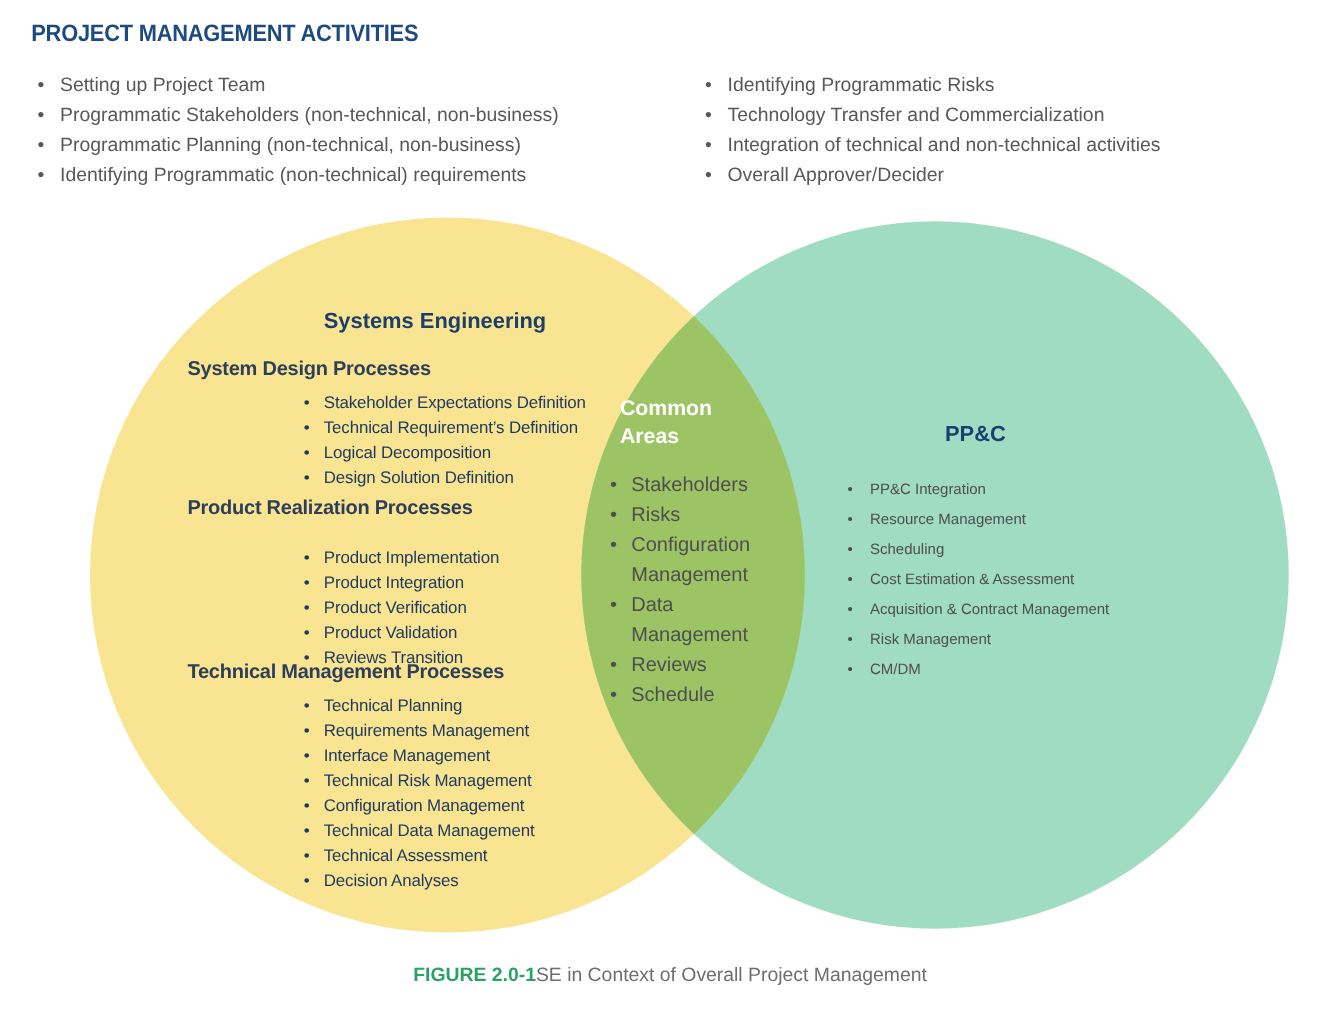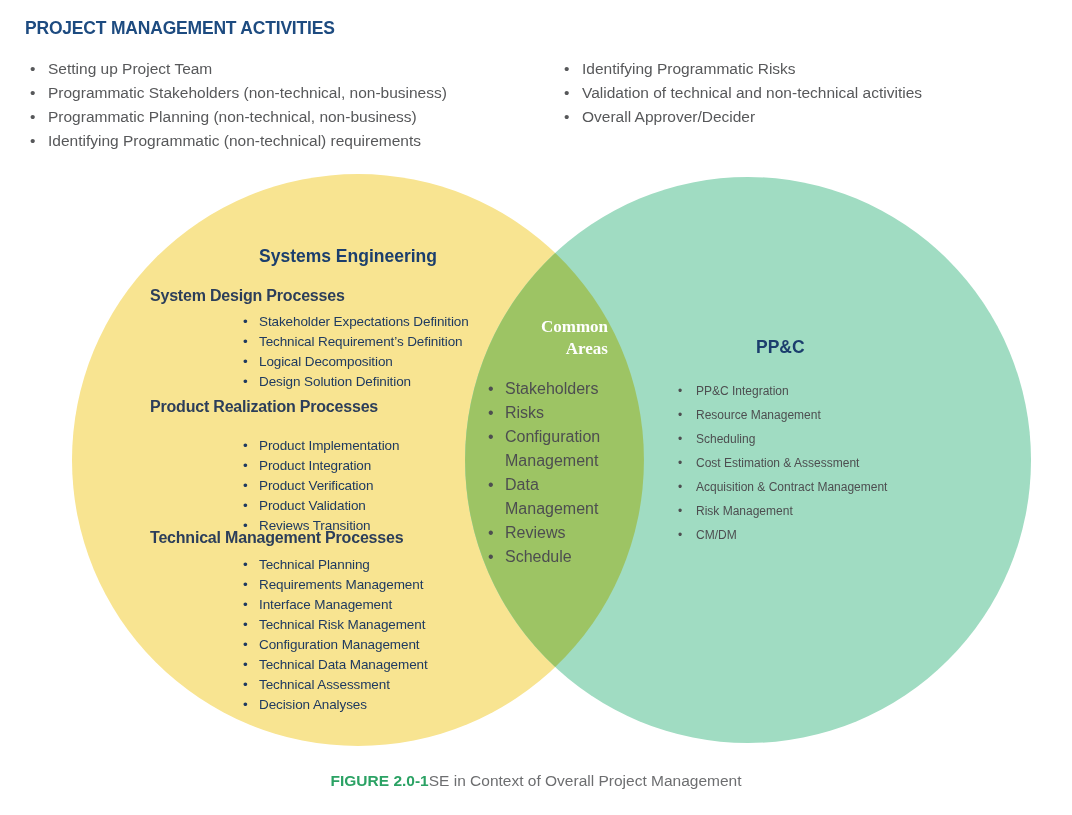--- a/index.html
+++ b/index.html
@@ -37,22 +37,22 @@
   }
   .se-h1{top:287px;} .se-h2{top:398px;} .se-h3{top:529px;}
   .sub-list{
     position:absolute;left:243px;width:275px;
     font-size:13.5px;line-height:20px;color:#1F3A60;letter-spacing:-0.1px;
   }
   .sub-list .blt{flex:0 0 16px;}
   .se-l1{top:312px;} .se-l2{top:436px;} .se-l3{top:555px;}
   
   .common-title{
-    position:absolute;left:496px;top:316px;width:112px;text-align:right;
-    font-size:17px;line-height:22px;font-weight:700;color:#FFFFFF;font-family:Liberation Serif, serif;
+    position:absolute;left:496px;top:316px;width:112px;text-align:left;
+    font-size:17px;line-height:22px;font-weight:700;color:#FFFFFF;
   }
   .common-list{
     position:absolute;left:488px;top:377px;width:142px;
     font-size:16px;line-height:24px;color:#4D4E50;
   }
   .common-list .blt{flex:0 0 17px;}
   
   .ppc-title{
     position:absolute;left:722px;top:337px;
     font-size:17.5px;font-weight:700;color:#1B3E6D;margin-left:34px;
@@ -94,21 +94,25 @@
       <span class="txt">Identifying Programmatic (non-technical) requirements</span>
     </div>
     </div>
   <div class="top-list right">
       <div class="row">
       <span class="blt"></span>
       <span class="txt">Identifying Programmatic Risks</span>
     </div>
       <div class="row">
       <span class="blt"></span>
-      <span class="txt">Validation of technical and non-technical activities</span>
+      <span class="txt">Technology Transfer and Commercialization</span>
+    </div>
+      <div class="row">
+      <span class="blt"></span>
+      <span class="txt">Integration of technical and non-technical activities</span>
     </div>
       <div class="row">
       <span class="blt"></span>
       <span class="txt">Overall Approver/Decider</span>
     </div>
     </div>
 
   <svg class="venn-svg" width="1072" height="815" viewBox="0 0 1072 815">
     <circle cx="358" cy="460" r="286" fill="#F8E491"></circle>
     <circle cx="748" cy="460" r="283" fill="#A0DCC2"></circle>

